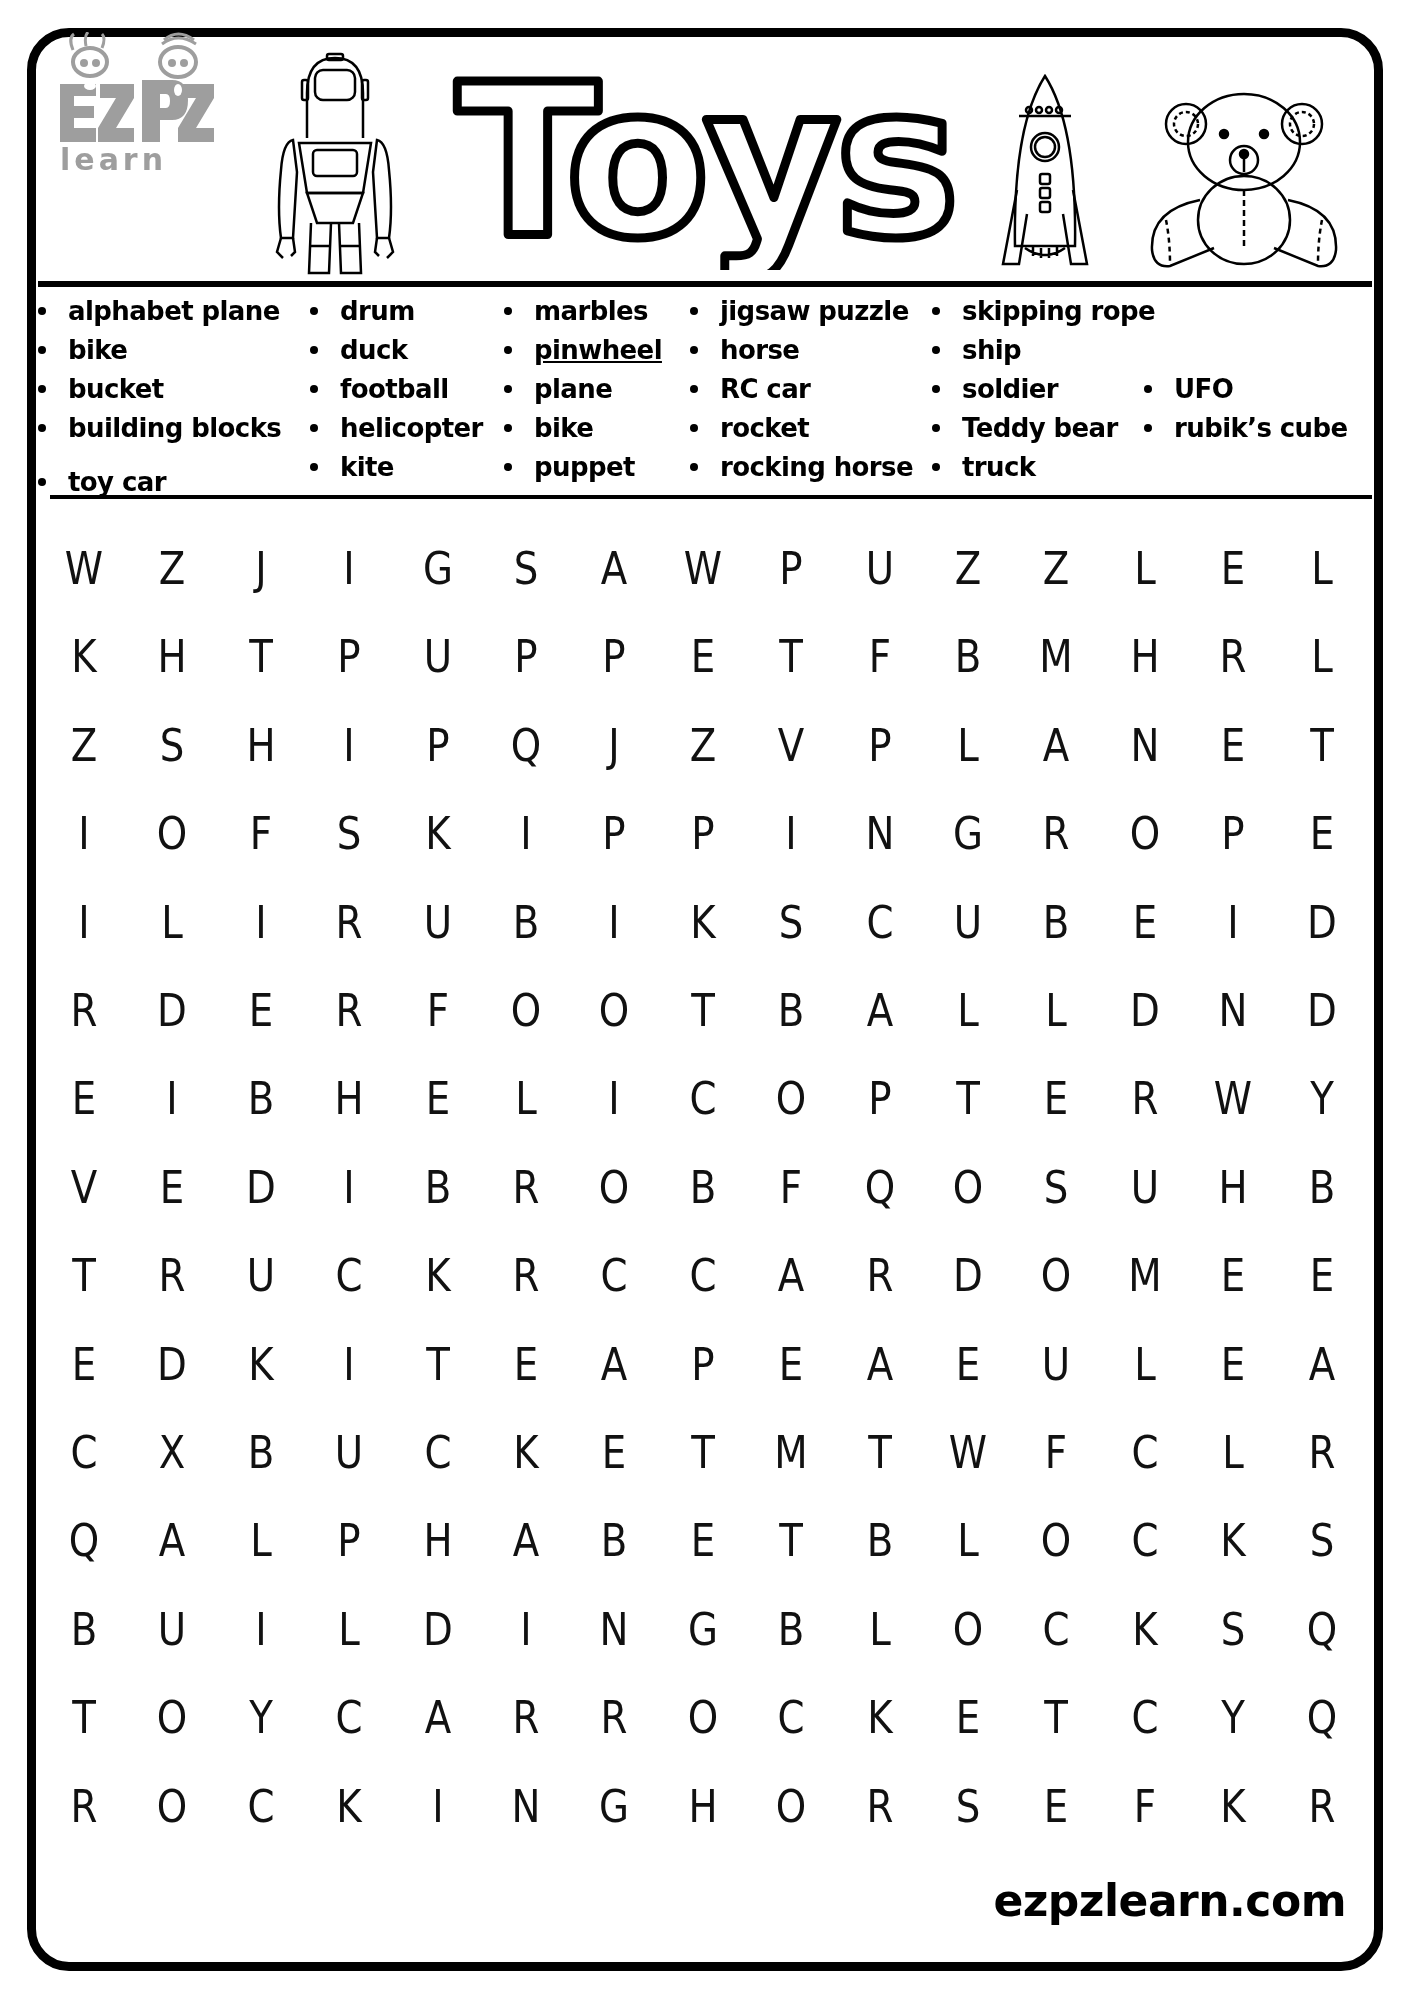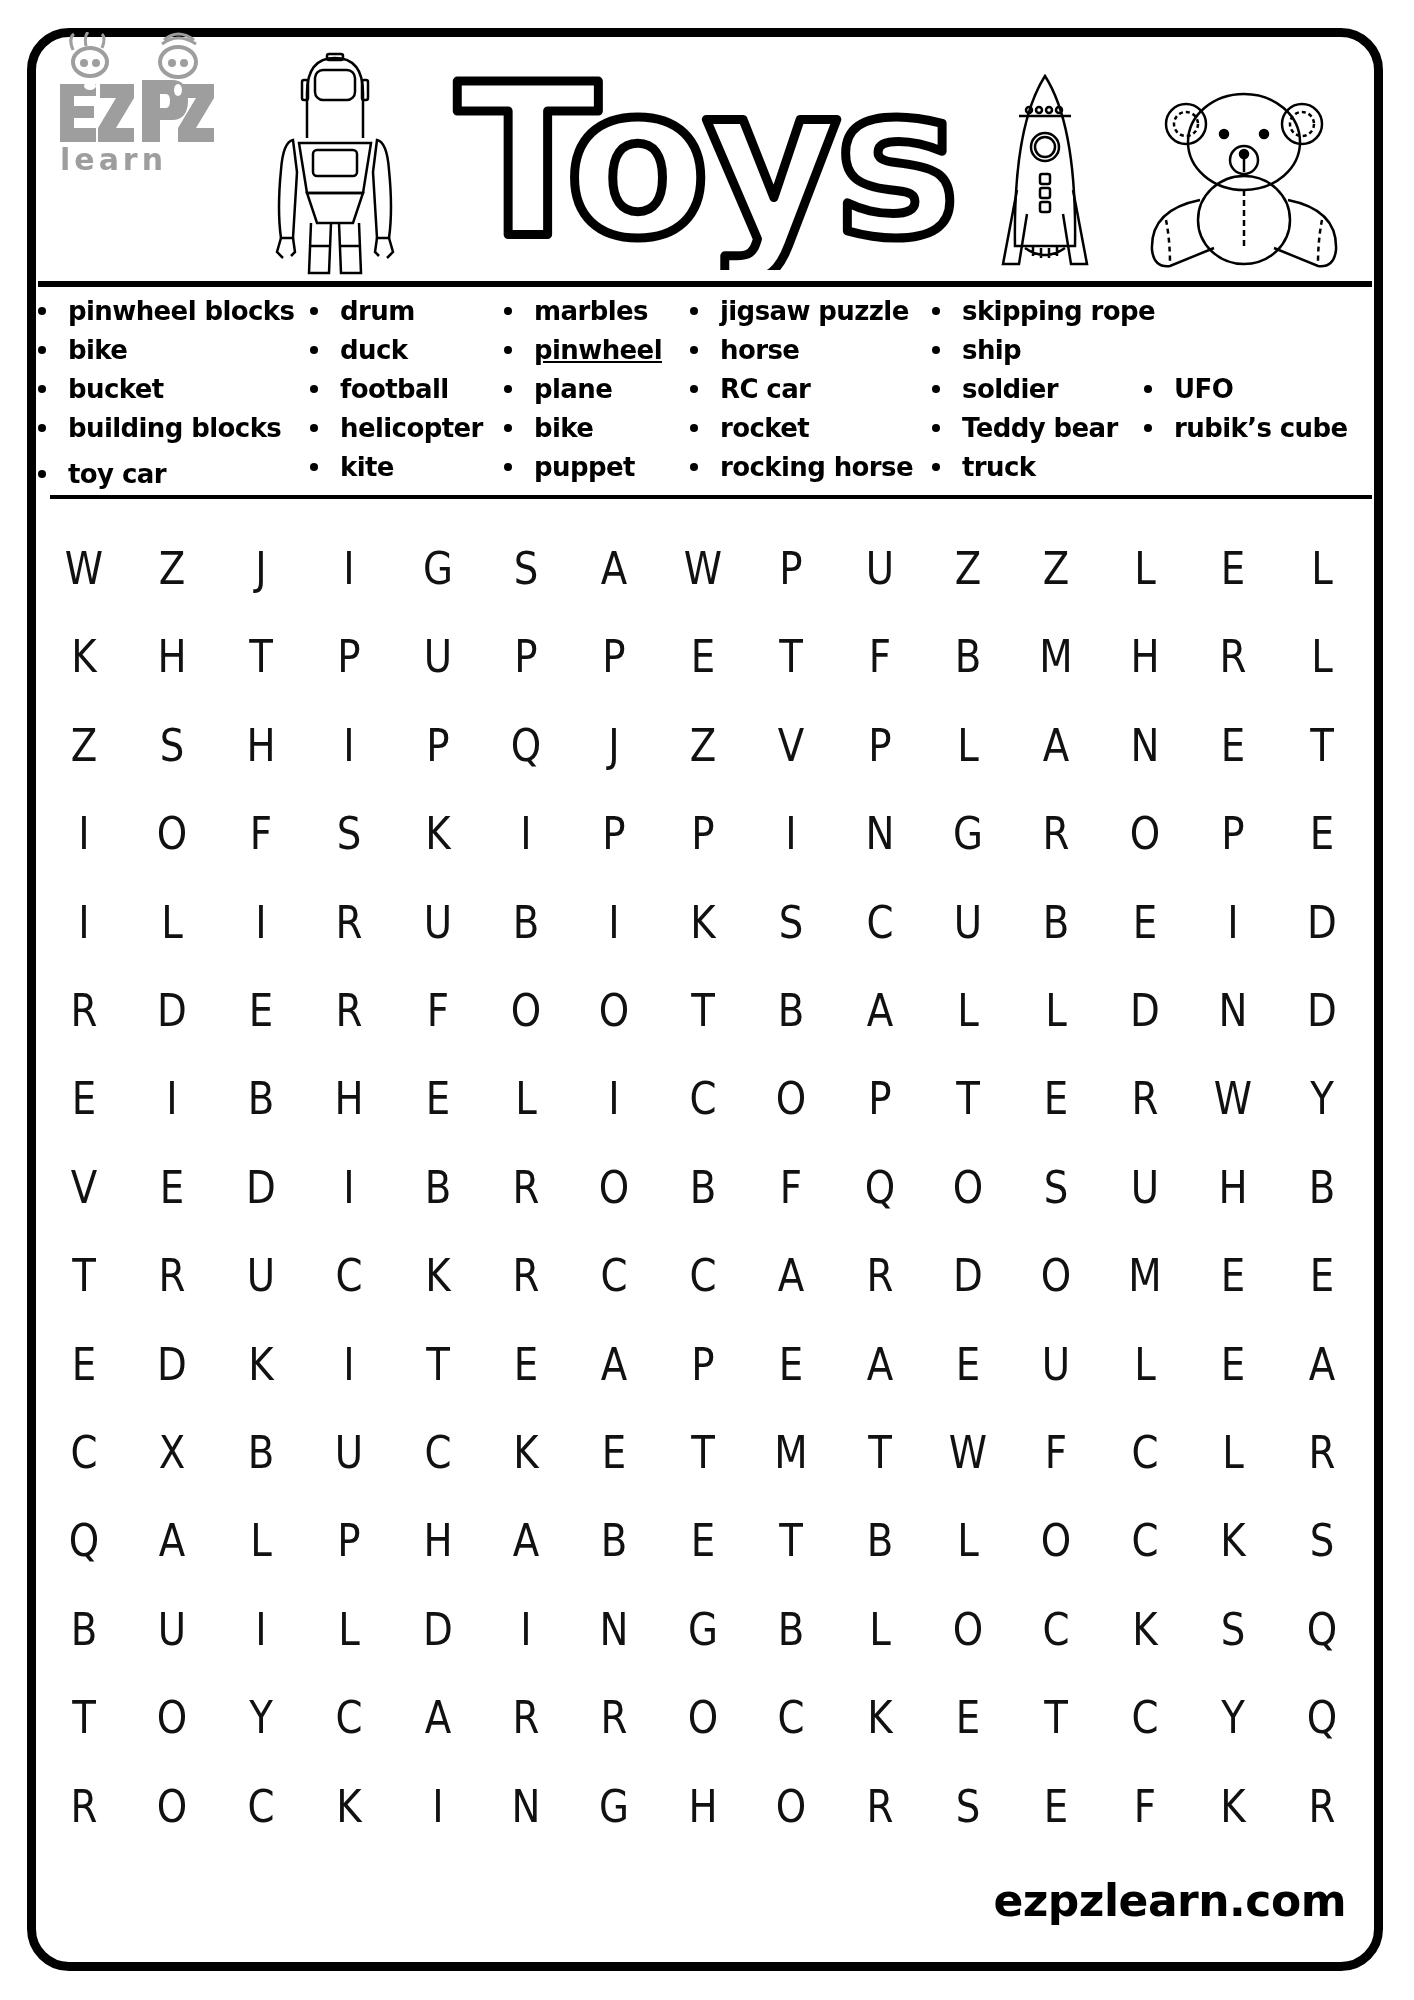--- a/index.html
+++ b/index.html
@@ -109,25 +109,25 @@
   <path d="M94 100 v60" stroke-dasharray="6 4"></path>
   <path d="M50 110 q-50 10 -48 50 q2 18 18 16 l44 -18"></path>
   <path d="M138 110 q50 10 48 50 q-2 18 -18 16 l-44 -18"></path>
   <path d="M16 130 q4 20 4 44 M172 130 q-4 20 -4 44" stroke-dasharray="5 4"></path>
 </svg>
 
 <div class="hline" style="left:38px; top:281px; width:1334px; height:6px;"></div>
 
 <div class="wordlist">
   <div class="wcol" style="left:0px;">
-    <div class="witem" style="top:0px;"><span class="bullet"></span><span>pinwheel blocks</span></div>
+    <div class="witem" style="top:0px;"><span class="bullet"></span><span>alphabet plane</span></div>
     <div class="witem" style="top:39px;"><span class="bullet"></span><span>bike</span></div>
     <div class="witem" style="top:78px;"><span class="bullet"></span><span>bucket</span></div>
     <div class="witem" style="top:117px;"><span class="bullet"></span><span>building blocks</span></div>
-    <div class="witem" style="top:163px;text-align:right;"><span class="bullet"></span><span>toy car</span></div>
+    <div class="witem" style="top:171px;text-align:right;"><span class="bullet"></span><span>toy car</span></div>
   </div>
   <div class="wcol" style="left:272px;">
     <div class="witem" style="top:0px;"><span class="bullet"></span><span>drum</span></div>
     <div class="witem" style="top:39px;"><span class="bullet"></span><span>duck</span></div>
     <div class="witem" style="top:78px;"><span class="bullet"></span><span>football</span></div>
     <div class="witem" style="top:117px;text-align:center;"><span class="bullet"></span><span>helicopter</span></div>
     <div class="witem" style="top:156px;"><span class="bullet"></span><span>kite</span></div>
   </div>
   <div class="wcol" style="left:466px;">
     <div class="witem" style="top:0px;"><span class="bullet"></span><span>marbles</span></div>

